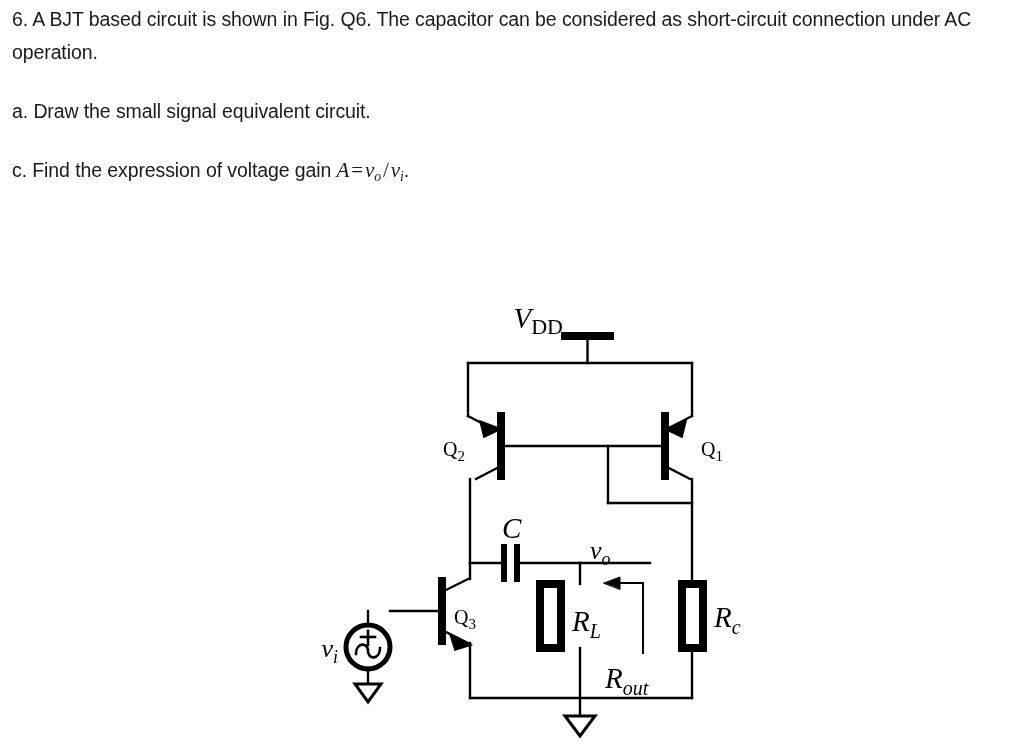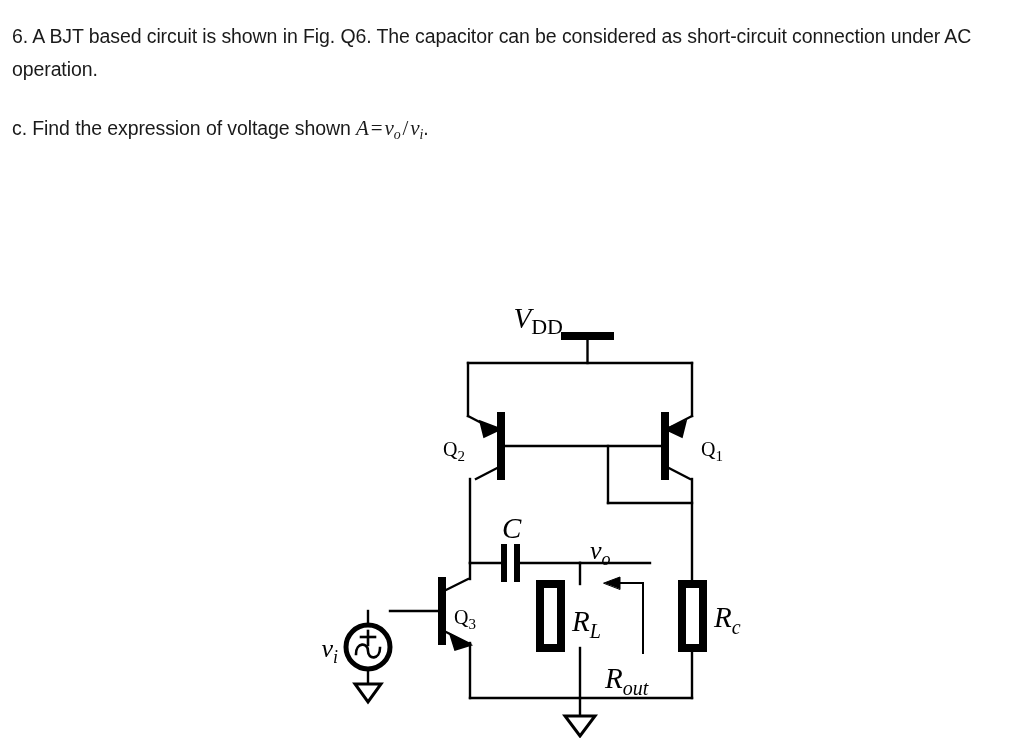--- a/index.html
+++ b/index.html
@@ -17,21 +17,21 @@
     position: relative;
   }
   #page {
     position: relative;
     width: 1024px;
     height: 750px;
   }
   .problem-text {
     position: absolute;
     left: 12px;
-    top: 20px;
+    top: 3px;
     width: 1000px;
   }
   .para {
     font-size: 19.5px;
     line-height: 33px;
     margin: 0 0 0 0;
     color: #1a1a1a;
     letter-spacing: -0.1px;
   }
   .para.gap {
@@ -83,23 +83,24 @@
 </style>
 </head>
 <body>
 
 <div id="page">
 
   <div class="problem-text">
 
     <p class="para">6. A BJT based circuit is shown in Fig. Q6. The capacitor can be considered as short-circuit connection under AC operation.</p>
 
-
-
-    <p class="para gap"><span>c. Find the expression of voltage shown </span><span class="eq">A</span><span class="opsym">=</span><span class="eq"><span>v</span><sub class="mi">o</sub></span><span class="opsym">/</span><span class="eq"><span>v</span><sub class="mi">i</sub></span><span>.</span></p>
+    <p class="para gap">a. Draw the small signal equivalent circuit.</p>
+
+
+    <p class="para gap"><span>c. Find the expression of voltage gain </span><span class="eq">A</span><span class="opsym">=</span><span class="eq"><span>v</span><sub class="mi">o</sub></span><span class="opsym">/</span><span class="eq"><span>v</span><sub class="mi">i</sub></span><span>.</span></p>
 
   </div>
 
   <div id="circuit-figure">
     <svg width="470" height="462" viewBox="0 0 470 462" xmlns="http://www.w3.org/2000/svg">
 
       <g fill="none" stroke="#000000" stroke-width="2.4" stroke-linecap="square" stroke-linejoin="miter">
 
         <g>
 

